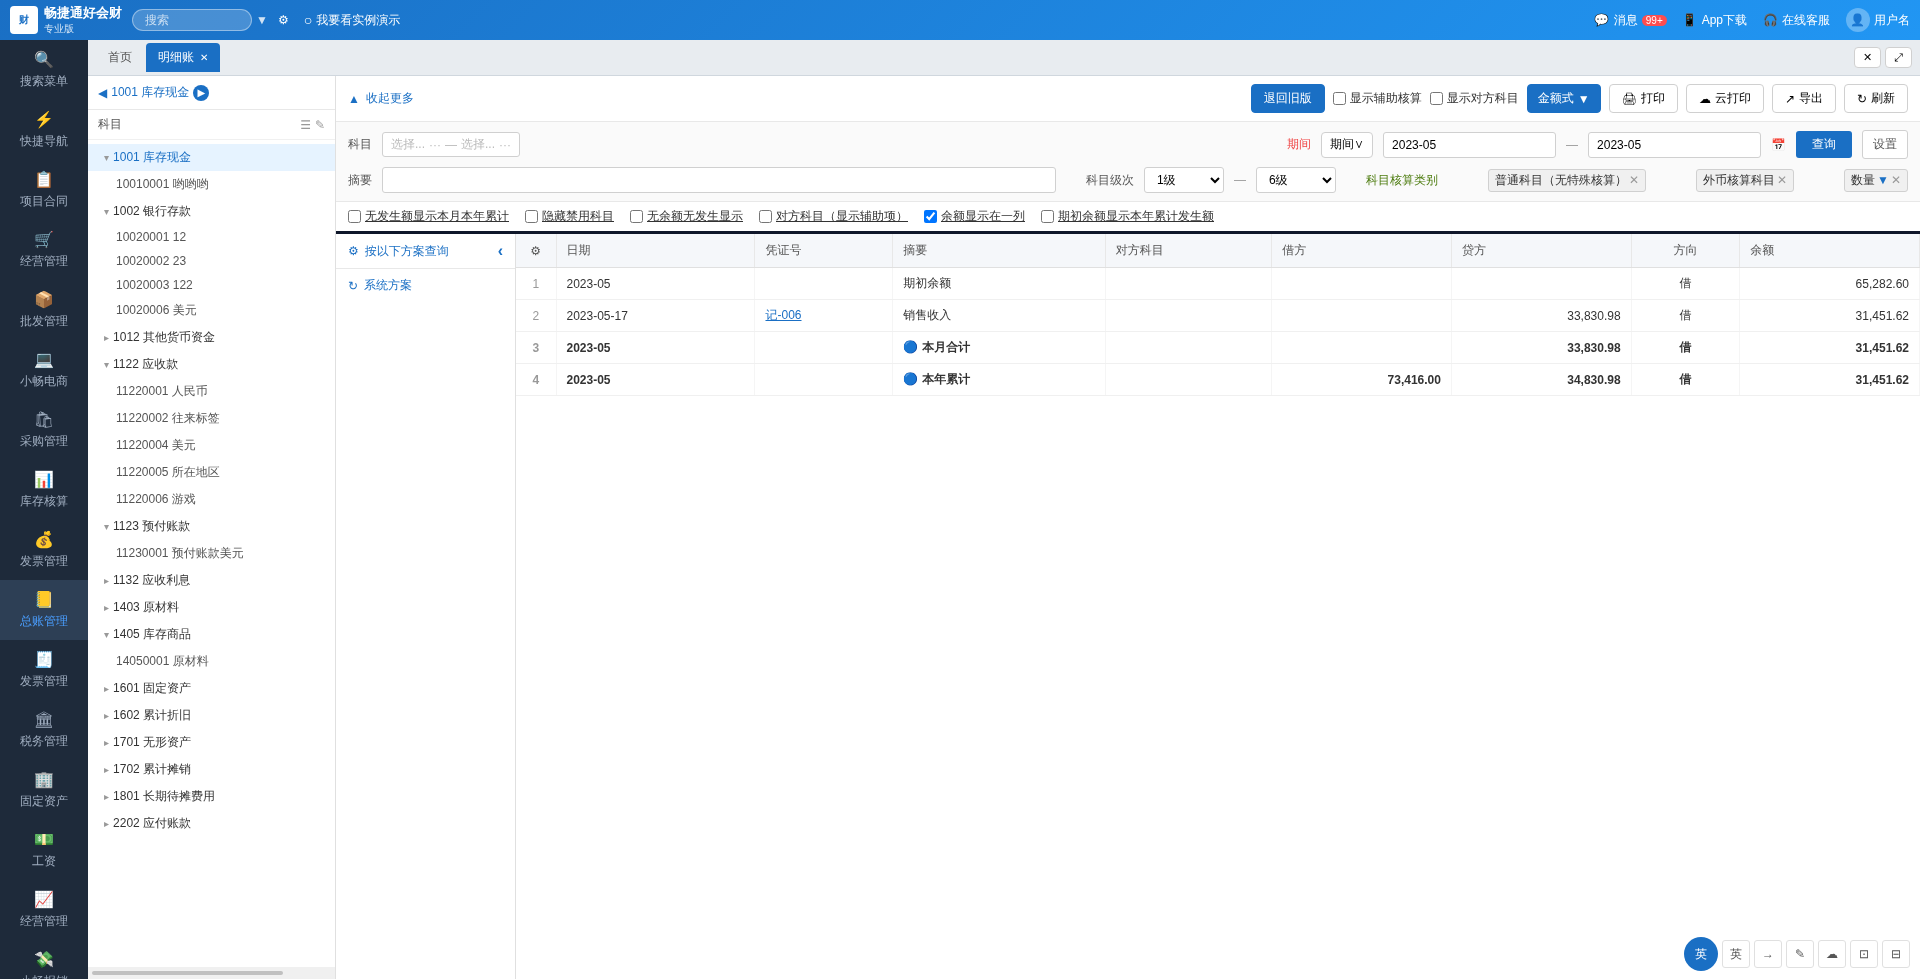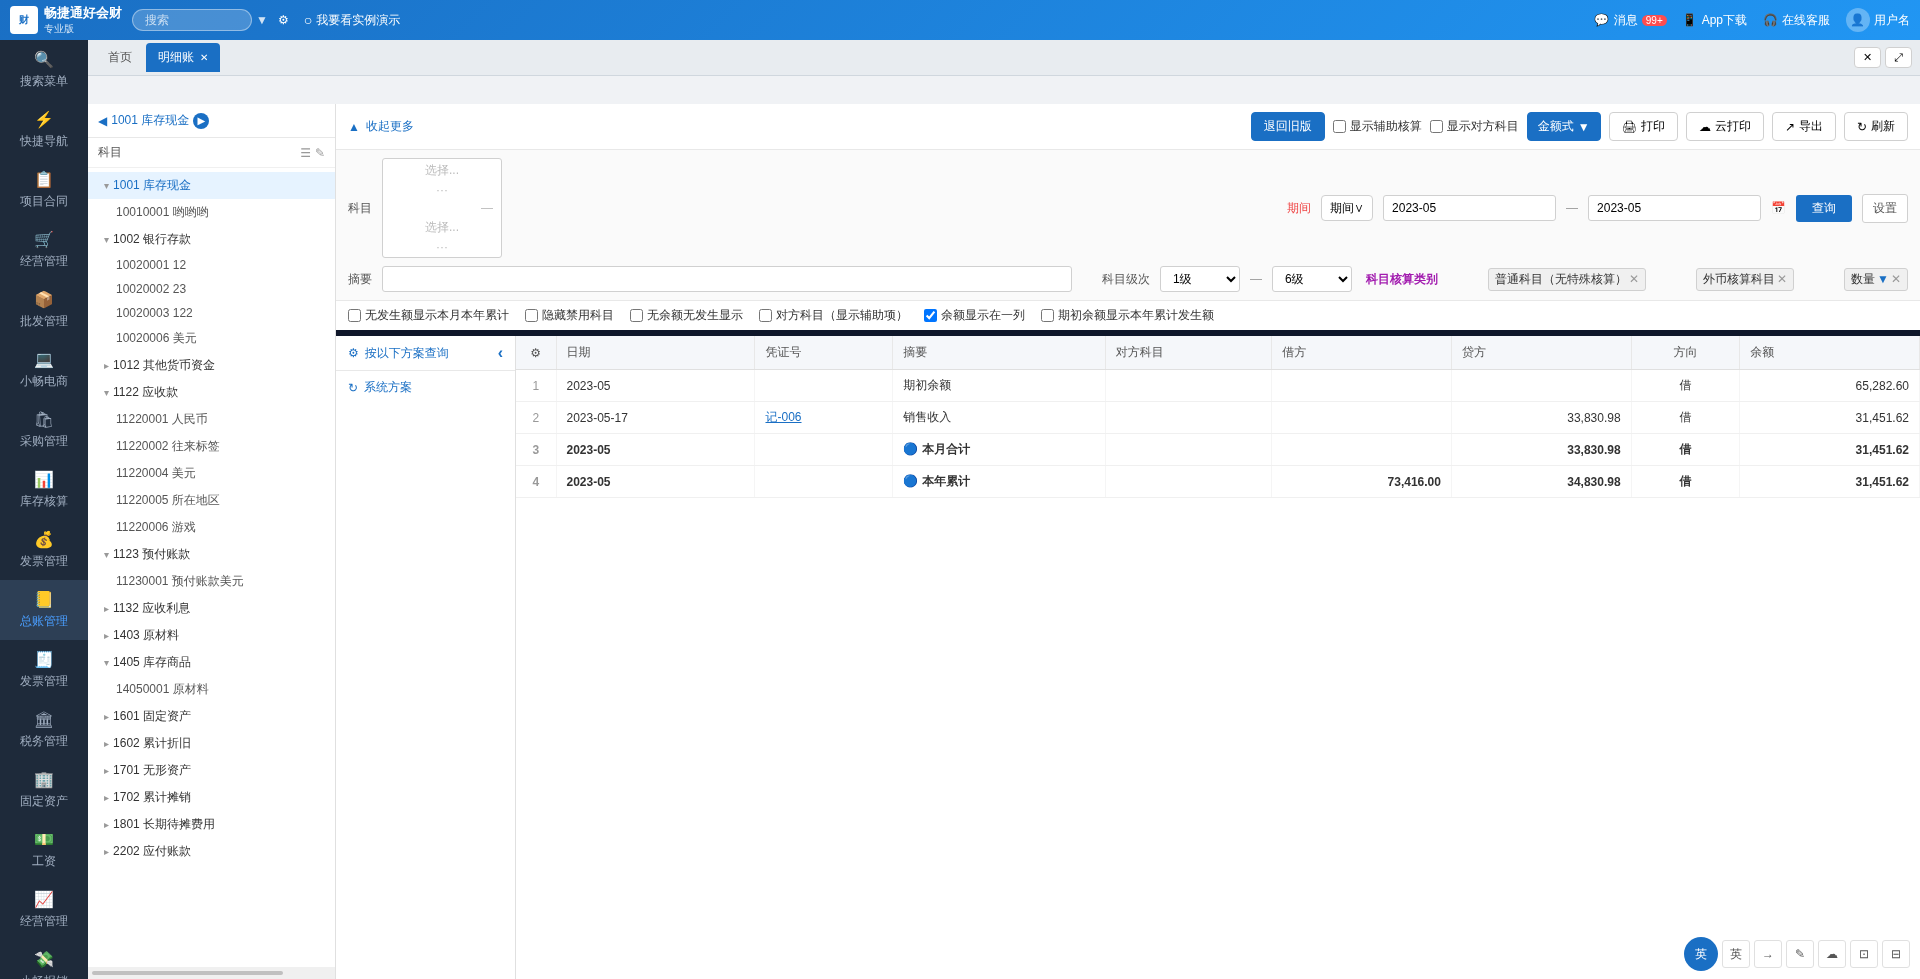--- a/index.html
+++ b/index.html
@@ -106,21 +106,20 @@
     .sidebar-item.active { background: #2d3f55; color: #4a9eff; }
     .sidebar-item-icon { font-size: 16px; }
 
     
     .content-area {
       flex: 1;
       display: flex;
       flex-direction: column;
       background: #f0f2f5;
       overflow: hidden;
-      gap: 28px;
     }
 
     
     .tab-bar {
       height: 36px;
       background: #e8ecf0;
       display: flex;
       align-items: center;
       padding: 0 8px;
       border-bottom: 1px solid #d0d7de;
@@ -281,22 +280,23 @@
       font-size: 11px;
       display: flex; align-items: center; gap: 2px; margin-left: 40px;
     }
     .tag-close { cursor: pointer; color: #999; }
 
     
     .options-row {
       display: flex; align-items: flex-end; gap: 16px;
       padding: 6px 12px;
       background: white;
-      border-bottom: 6px solid #0f172a;
+      border-bottom: 3px solid #0f172a;
       flex-wrap: wrap;
+      text-decoration: underline;
     }
     .option-item { display: flex; align-items: center; gap: 4px; cursor: pointer; }
 
     
     .data-table-container {
       flex: 1;
       overflow: auto;
     }
     table {
       width: 100%;
@@ -634,21 +634,21 @@
             <button class="btn">
               <span>↻</span>
               <span>刷新</span>
             </button>
           </div>
         </div>
 
         <div style="background:#fafafa;border-bottom:1px solid #e8e8e8;">
           <div style="display:flex;align-items:center;gap:10px;padding:8px 12px;">
             <span style="color:#555;white-space:nowrap;">科目</span>
-            <div style="display:flex;align-items:center;border:1px solid #d0d0d0;border-radius:3px;background:white;padding:3px 8px;min-width:120px;gap:4px;flex-direction:column;">
+            <div style="display:flex;align-items:center;border:1px solid #d0d0d0;border-radius:3px;background:white;padding:3px 8px;min-width:120px;gap:4px;">
               <span style="color:#bbb;">选择...</span>
               <span style="color:#bbb;">···</span>
               <span style="color:#bbb;margin-left:auto;">—</span>
               <span style="color:#bbb;">选择...</span>
               <span style="color:#bbb;">···</span>
             </div>
             <div style="flex:1;"></div>
             <span style="color:#ef4444;white-space:nowrap;">期间</span>
             <button class="btn" style="height:26px;padding:3px 8px;">
               <span>期间∨</span>
@@ -664,21 +664,21 @@
             <span style="color:#555;white-space:nowrap;">摘要</span>
             <input class="query-input" type="text" style="flex: 1 1 0%; min-width: 200px;">
             <span style="color:#555;white-space:nowrap;margin-left:20px;">科目级次</span>
             <select class="query-select">
               <option>1级</option><option>2级</option><option>3级</option>
             </select>
             <span style="color:#999;">—</span>
             <select class="query-select">
               <option>6级</option><option>5级</option><option>4级</option>
             </select>
-            <span style="color:#a21caf;white-space:nowrap;margin-left:4px;font-weight:bold;">科目核算类别</span>
+            <span style="color:#4d7c0f;white-space:nowrap;margin-left:20px;">科目核算类别</span>
             <div class="tag">
               <span>普通科目（无特殊核算）</span>
               <span class="tag-close">✕</span>
             </div>
             <div class="tag">
               <span>外币核算科目</span>
               <span class="tag-close">✕</span>
             </div>
             <div class="tag">
               <span>数量</span>

